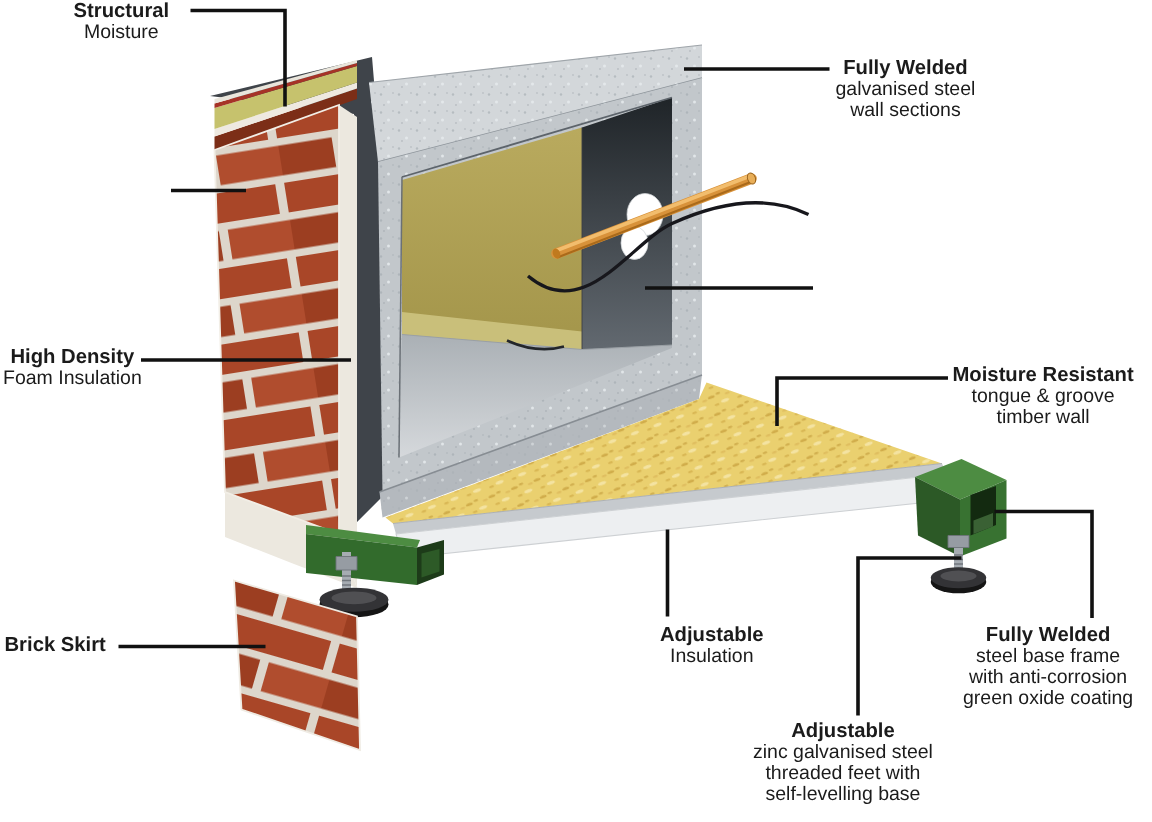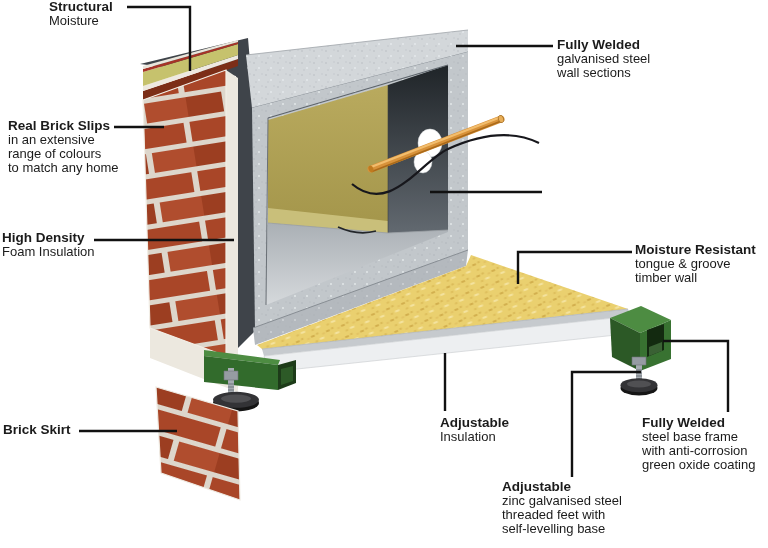--- a/index.html
+++ b/index.html
@@ -1,18 +1,18 @@
 <!DOCTYPE html>
 <html><head>
 <meta charset="utf-8">
 <style>
   html,body{margin:0;padding:0;background:#ffffff;}
   .stage{
     position:relative;width:768px;height:548px;background:#ffffff;
-    font-family:"Liberation Sans","DejaVu Sans",sans-serif;overflow:hidden;
+    font-family:"Liberation Sans","DejaVu Sans",sans-serif;overflow:hidden;text-align:center;
   }
   .illus{position:absolute;left:0;top:0;}
   .label{position:absolute;color:#1b1b1b;font-size:13px;line-height:14px;white-space:nowrap;}
   .label .t{font-weight:700;font-size:13.5px;line-height:14px;}
 </style>
 </head>
 <body>
 
 <div class="stage">
 
@@ -170,26 +170,20 @@
       <path d="M 663,341 H 728 V 412"></path>
       <path d="M 641,372 H 572 V 477"></path>
     </g>
   </svg>
 
   <div class="label" style="left:49px;top:0px">
     <div class="t">Structural</div>
     <div>Moisture</div>
   </div>
 
-  <div class="label" style="left:8px;top:119px">
-    <div class="t">Real Brick Slips</div>
-    <div>in an extensive</div>
-    <div>range of colours</div>
-    <div>to match any home</div>
-  </div>
 
   <div class="label" style="left:2px;top:231px">
     <div class="t">High Density</div>
     <div>Foam Insulation</div>
   </div>
 
   <div class="label" style="left:3px;top:423px">
     <div class="t">Brick Skirt</div>
   </div>
 

